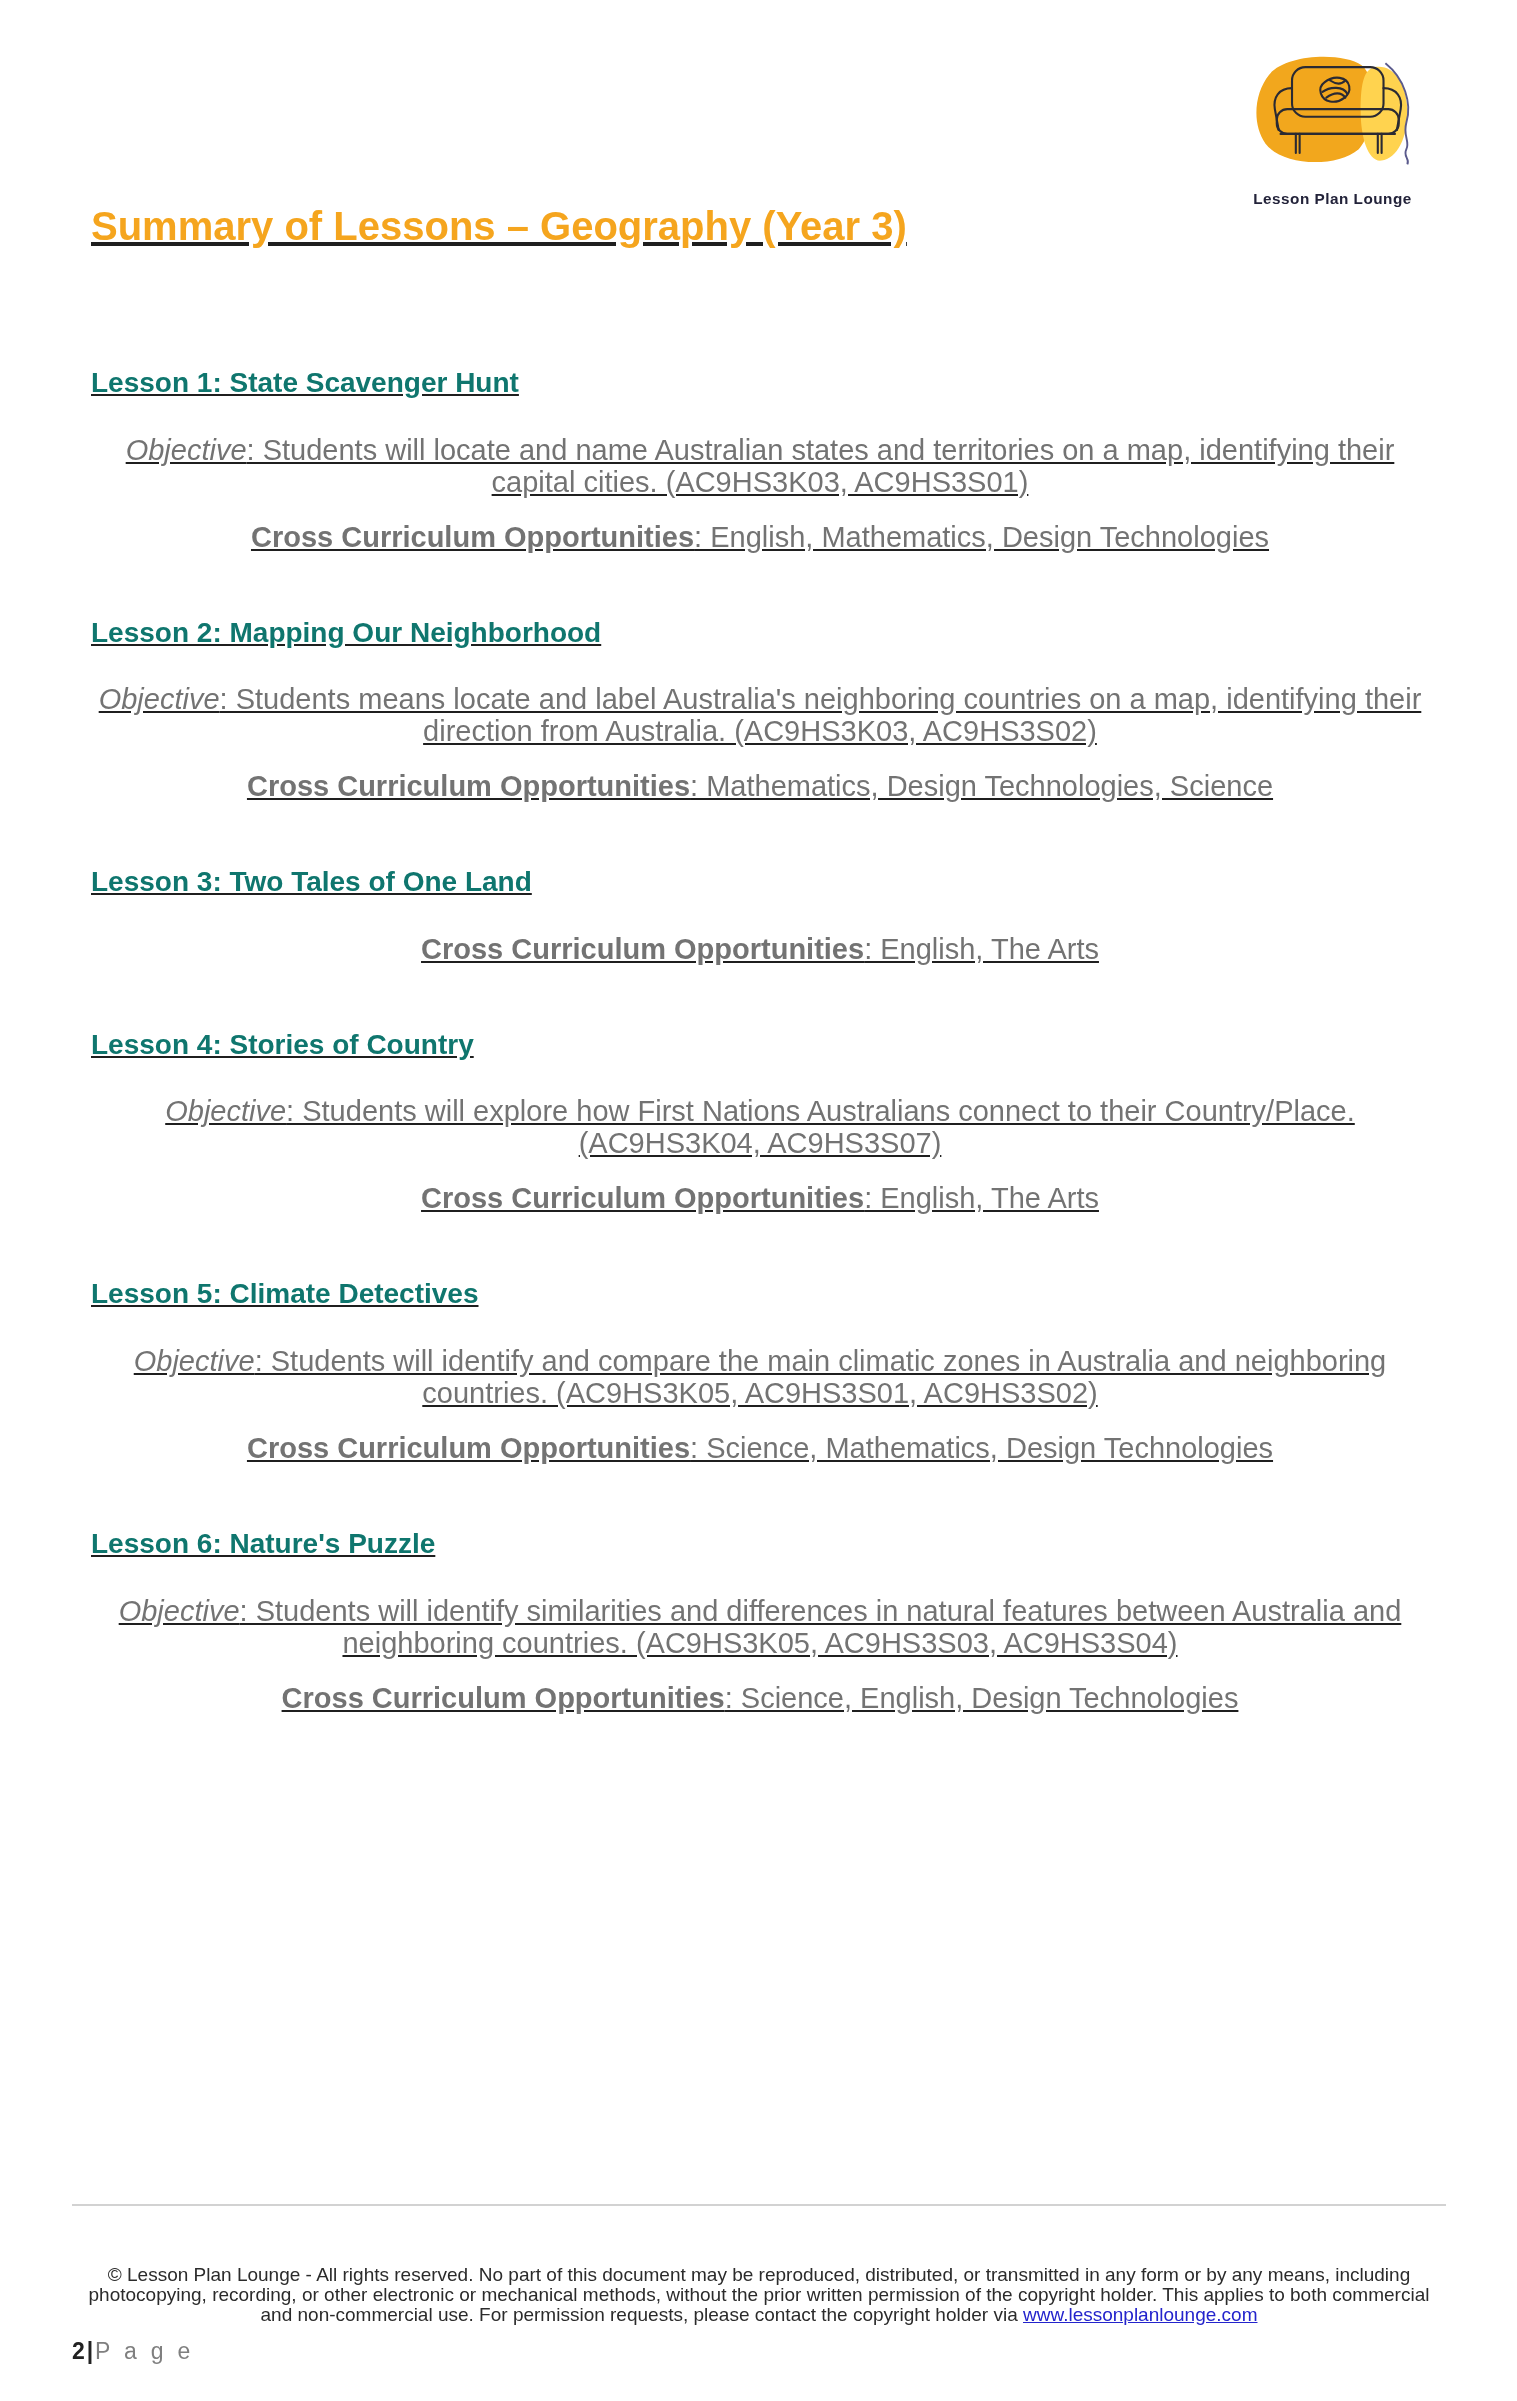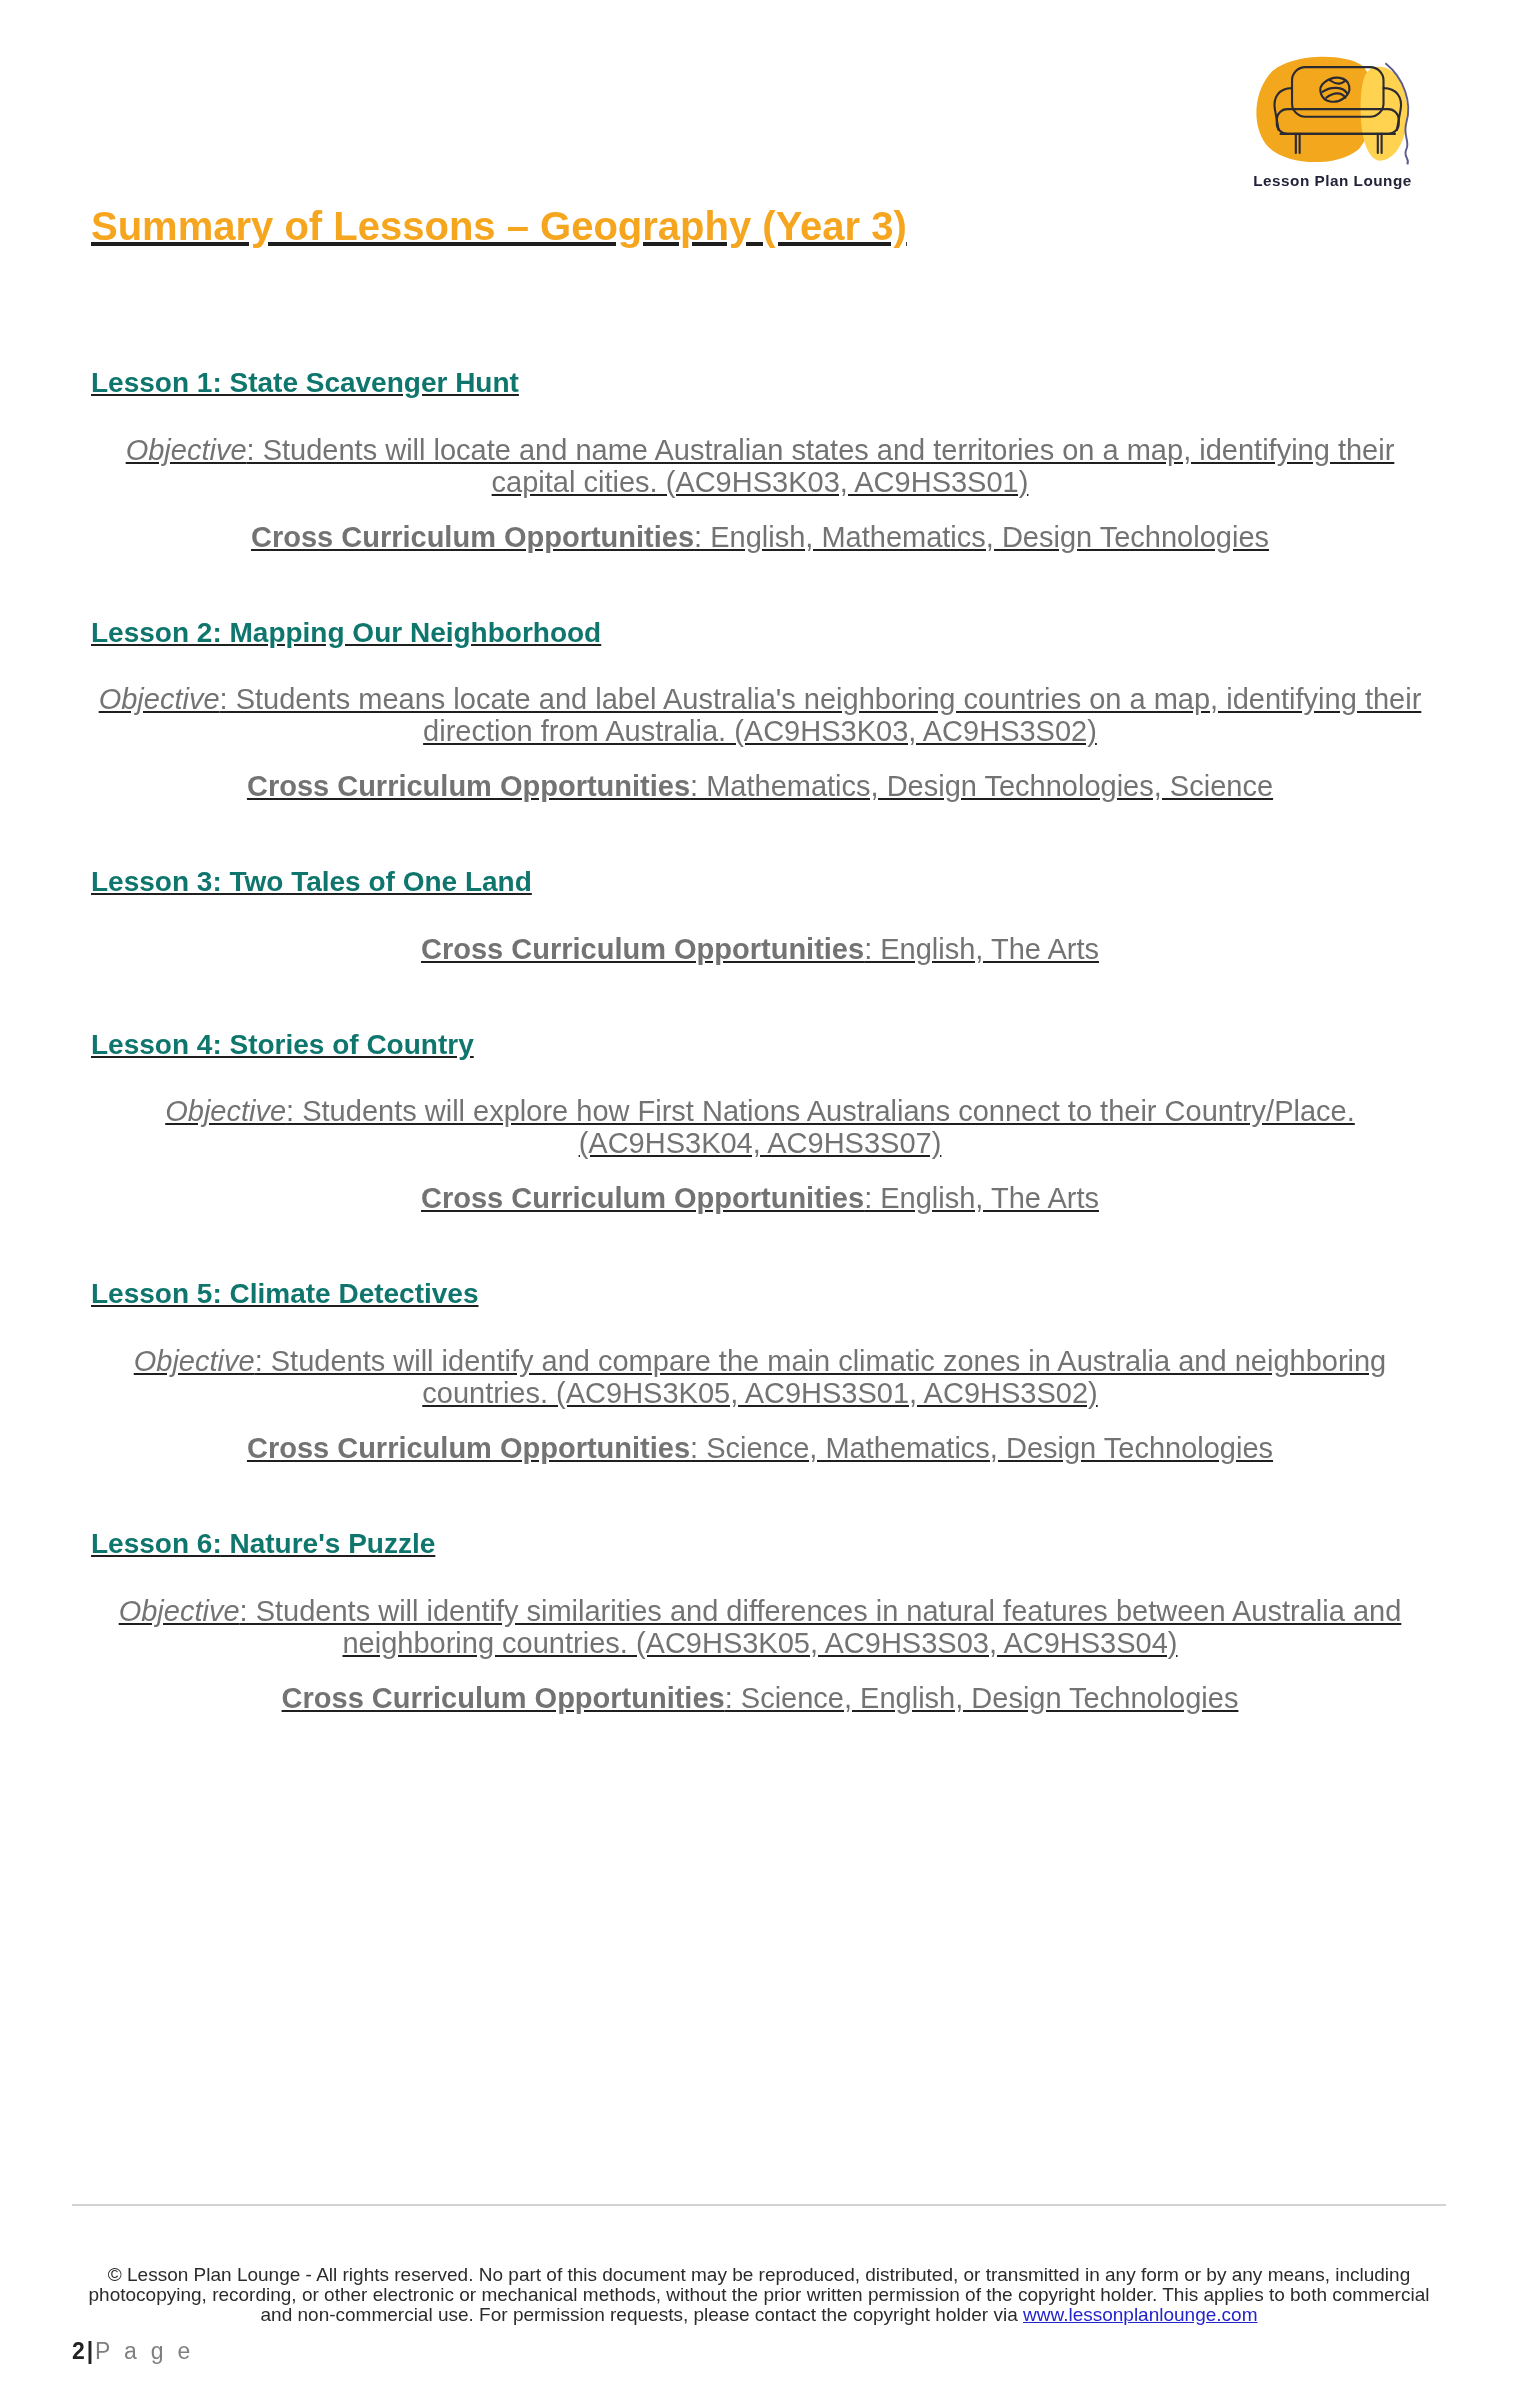--- a/index.html
+++ b/index.html
@@ -17,21 +17,21 @@
   
   .logo {
     position: absolute;
     top: 50px;
     right: 88px;
     width: 195px;
     text-align: center;
   }
   .logo svg { display: block; margin: 0 auto; }
   .logo-wordmark {
-    margin-top: 0;
+    margin-top: 18px;
     font-size: 15.3px;
     font-weight: bold;
     letter-spacing: 0.5px;
     color: #23233a;
     white-space: nowrap;
   }
 
   
   .content { padding: 203px 68px 0 91px; text-decoration: underline; }
   .doc-title {

